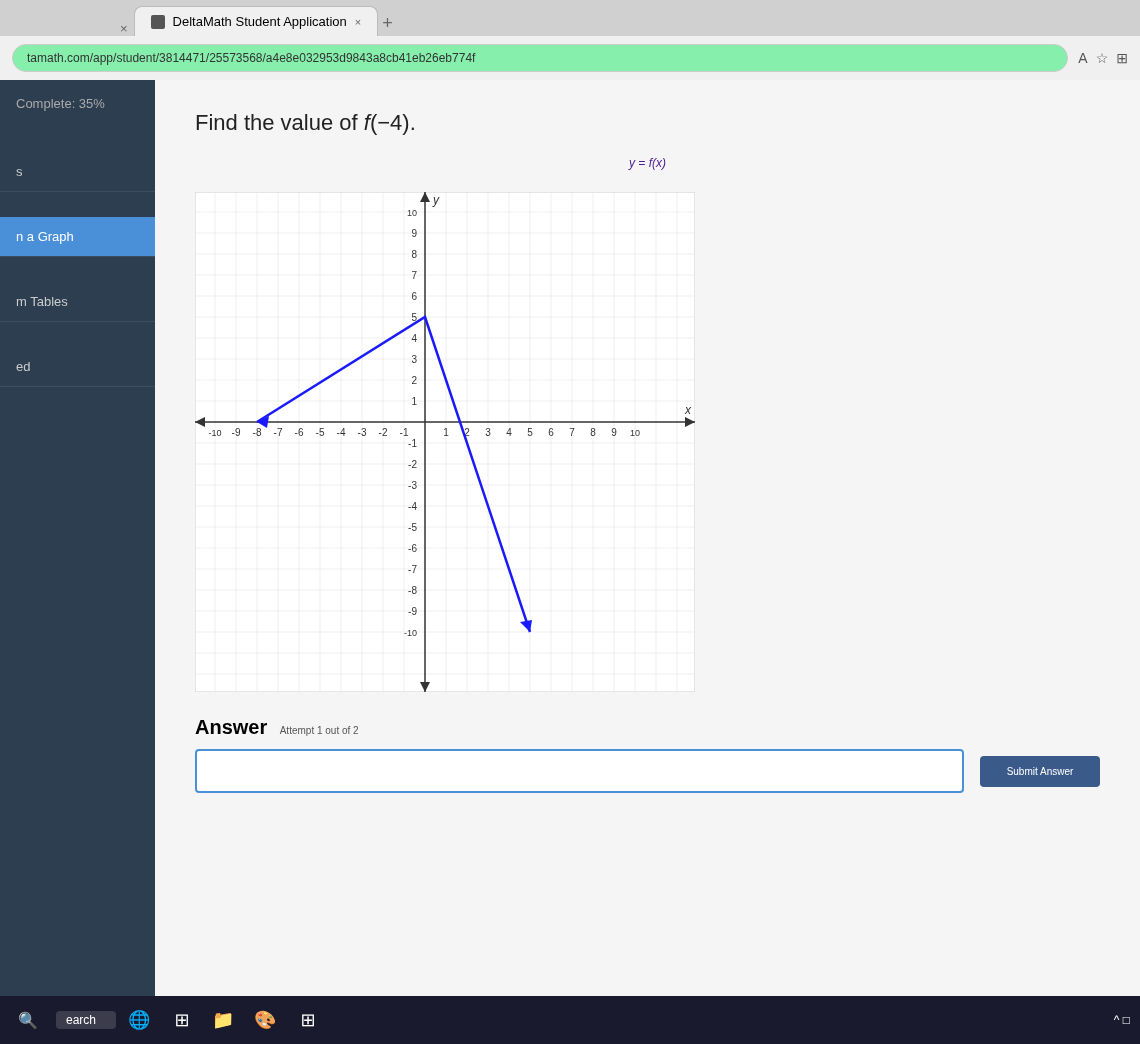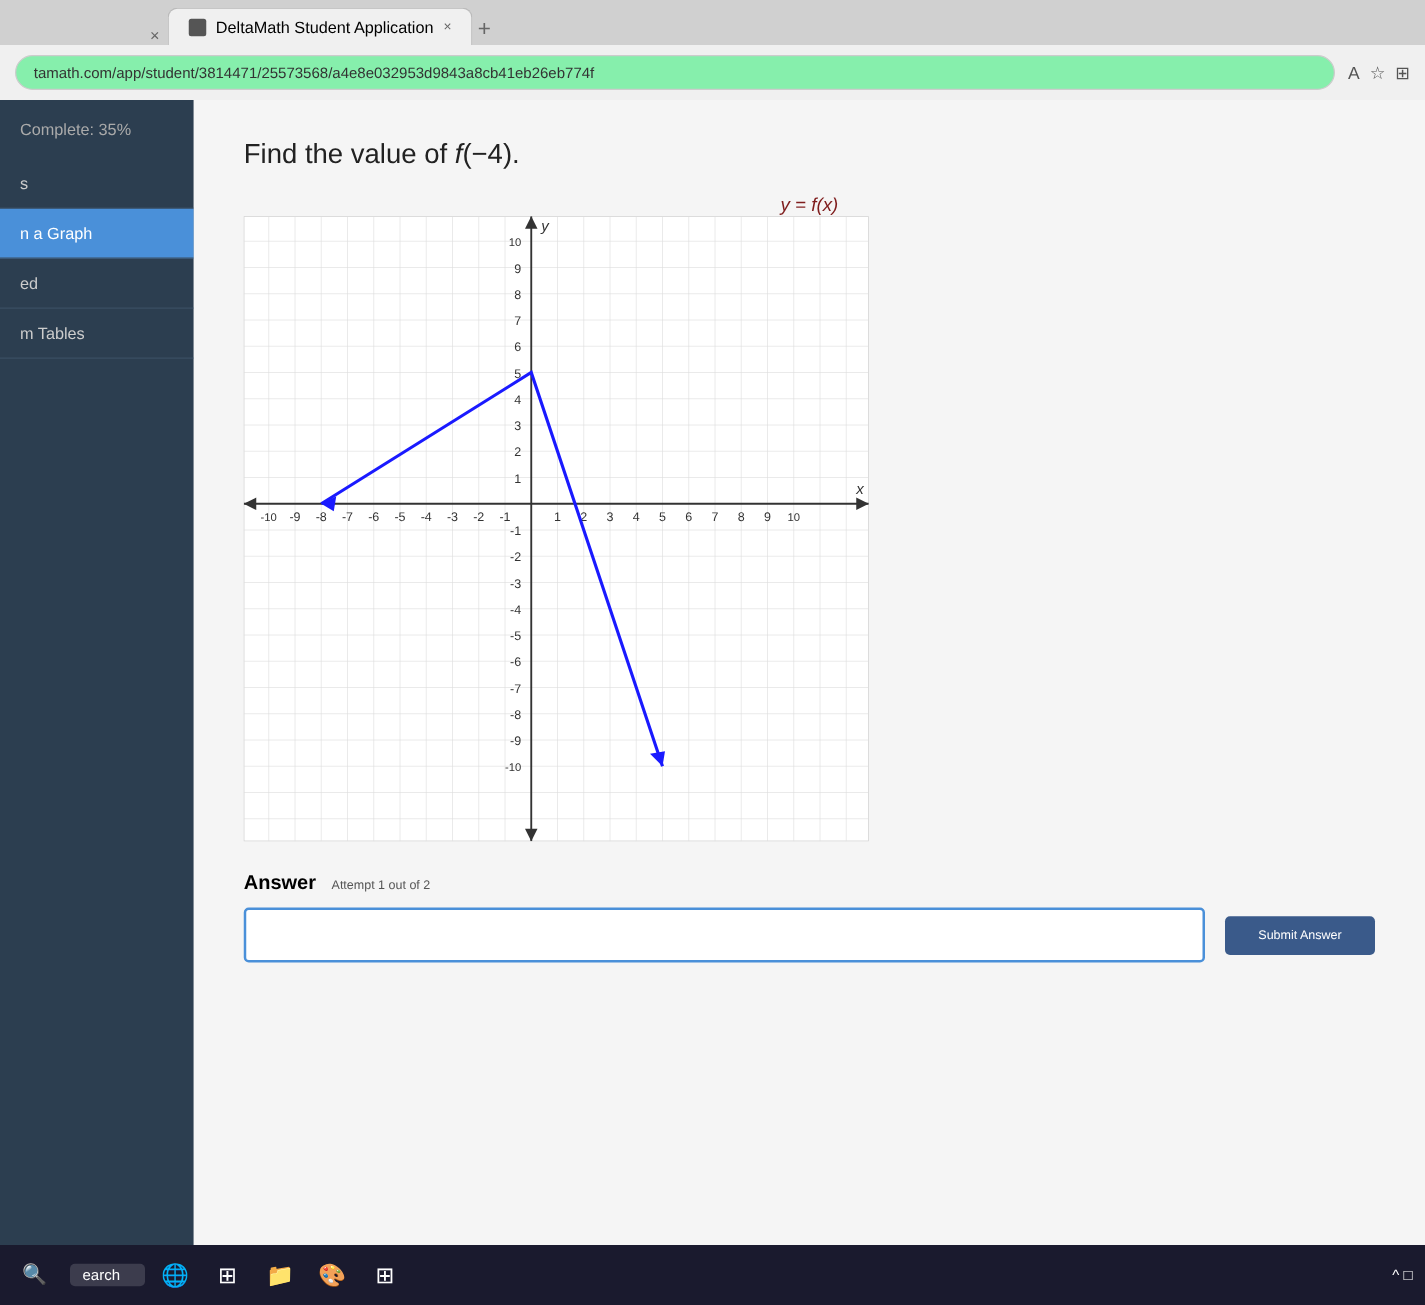--- a/index.html
+++ b/index.html
@@ -93,20 +93,21 @@
 
     
     .sidebar {
       width: 155px;
       background: #2c3e50;
       color: white;
       display: flex;
       flex-direction: column;
       padding: 0;
       flex-shrink: 0;
+      gap: 25px;
     }
     .sidebar-item {
       padding: 12px 16px;
       font-size: 13px;
       color: #ccc;
       cursor: pointer;
       border-bottom: 1px solid #3a4f63;
     }
     .sidebar-item.highlighted {
       background: #4a90d9;
@@ -142,37 +143,37 @@
       margin-bottom: 20px;
       color: #222;
     }
 
     .graph-container {
       position: relative;
     }
 
     .graph-label {
       text-align: center;
-      font-size: 15px;
-      margin-bottom: 0;
+      font-size: 12px;
+      margin-bottom: 22px;
       font-style: italic;
-      color: #7f1d1d;
+      color: #4c1d95;
     }
 
     
     .graph-svg-wrapper {
       border: none;
     }
 
     
     .answer-section {
       margin-top: 20px;
     }
     .answer-label {
-      font-size: 16px;
+      font-size: 20px;
       font-weight: bold;
       margin-bottom: 24px;
       display: inline;
     }
     .attempt-text {
       font-size: 10px;
       color: #555;
       margin-left: 8px;
     }
     .answer-row {
@@ -267,22 +268,22 @@
     </div>
   </div>
 </div>
 
 <div class="main-layout">
 
   <div class="sidebar">
     <div class="sidebar-complete">Complete: 35%</div>
     <div class="sidebar-item">s</div>
     <div class="sidebar-item highlighted">n a Graph</div>
+    <div class="sidebar-item">m Tables</div>
     <div class="sidebar-item">ed</div>
-    <div class="sidebar-item">m Tables</div>
     <div class="sidebar-bottom">
       <a class="log-out-link">Log Out</a>
     </div>
   </div>
 
   <div class="content-area">
 
     <div class="problem-title">
       Find the value of <i>f</i>(−4).
     </div>

